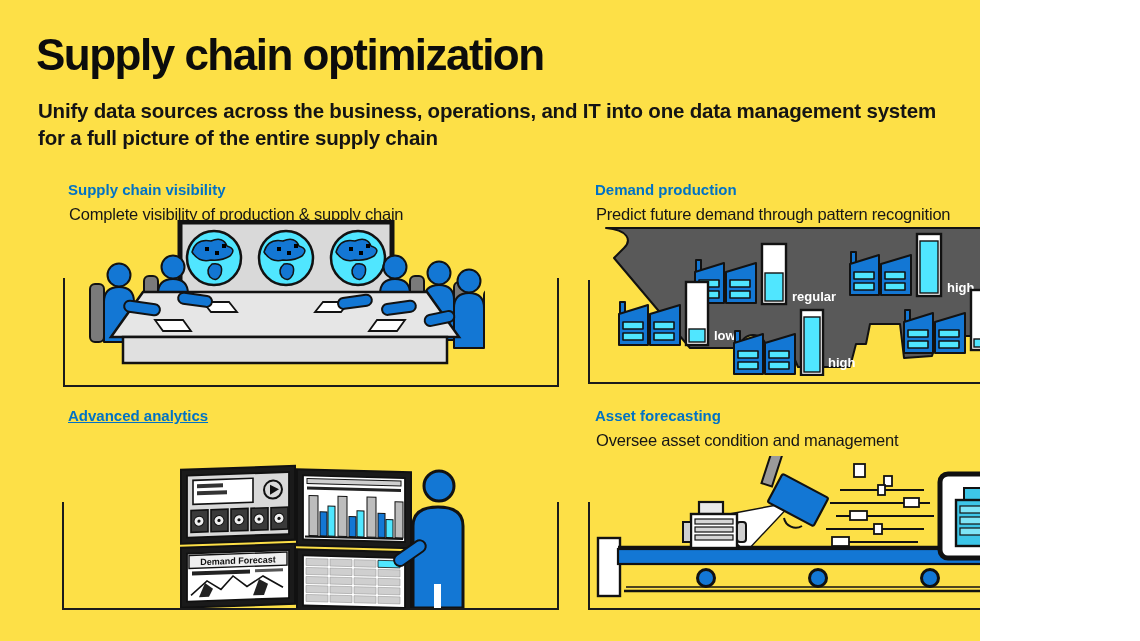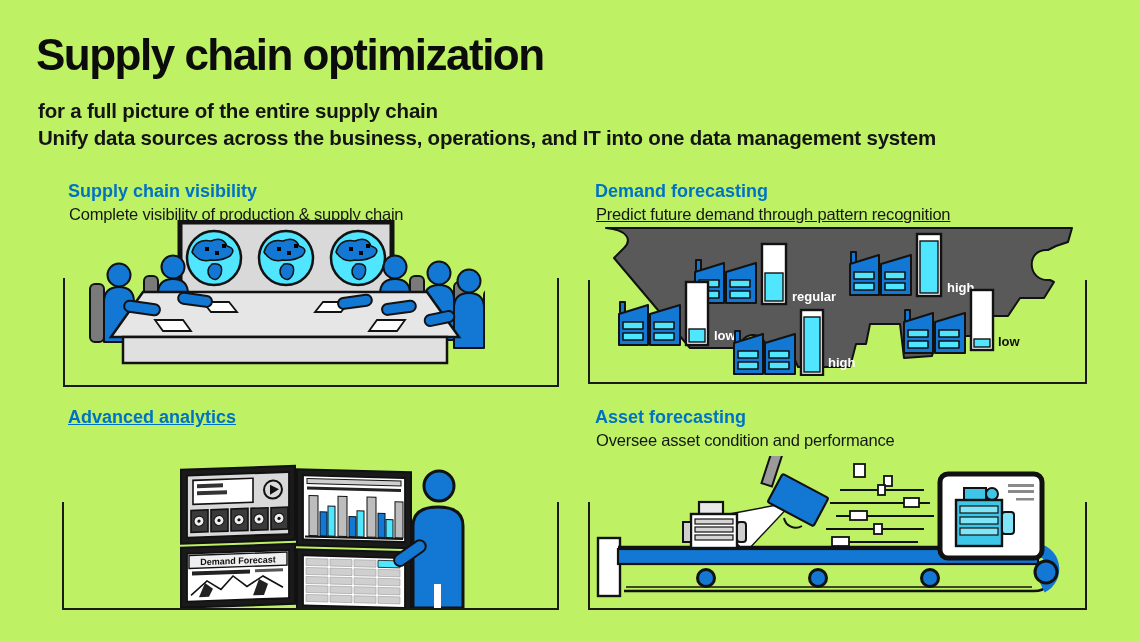--- a/index.html
+++ b/index.html
@@ -7,34 +7,34 @@
     --figure-blue:#1377D4;
     --cyan:#50E6FF;
     --land-gray:#595959;
     --panel-gray:#D9D9D9;
     --chair-gray:#7A7A7A;
     --table-gray:#E6E6E6;
     --ink:#121212;
   }
   html,body{margin:0;padding:0;background:#fff;}
   .canvas{
-    position:relative;width:1140px;height:641px;background:#bef264;overflow:hidden;
+    position:relative;width:980px;height:641px;background:#fde047;overflow:hidden;
     font-family:"Liberation Sans", sans-serif;color:#111;
   }
   .title{
     position:absolute;left:36px;top:30px;margin:0;
     font-size:44px;font-weight:bold;letter-spacing:-1.5px;color:#0c0c0c;
   }
   .subtitle{
     position:absolute;left:38px;top:98px;margin:0;max-width:1030px;
     font-size:20.5px;font-weight:bold;line-height:1.3;color:#141414;letter-spacing:-0.2px;
   }
   .subtitle span{display:block;}
   .sec-title{
-    position:absolute;margin:0;font-size:18px;font-weight:bold;color:var(--heading-blue);
+    position:absolute;margin:0;font-size:15px;font-weight:bold;color:var(--heading-blue);
   }
   .sec-desc{
     position:absolute;margin:1px;font-size:16.5px;font-weight:normal;color:#161616;letter-spacing:-0.2px;
   }
   .open-box{
     position:absolute;
     border-left:2px solid #1b1b1b;border-right:2px solid #1b1b1b;border-bottom:2.5px solid #1b1b1b;
     background:transparent;
   }
   .illus{position:absolute;}
@@ -48,22 +48,22 @@
   .mono-frame{fill:#1a1a1a;stroke:#111;stroke-width:2;}
   .screen-inner{fill:#ffffff;stroke:#111;stroke-width:1.8;}
 </style>
 </head>
 <body>
 
 <div class="canvas">
 
   <h1 class="title">Supply chain optimization</h1>
   <p class="subtitle">
+    <span>Unify data sources across the business, operations, and IT into one data management system</span>
     <span>for a full picture of the entire supply chain</span>
-    <span>Unify data sources across the business, operations, and IT into one data management system</span>
   </p>
 
   <h2 class="sec-title" style="left:68px;top:181px;">Supply chain visibility</h2>
   <p class="sec-desc" style="left:68px;top:204px;">Complete visibility of production &amp; supply chain</p>
   <div class="open-box" style="left:63px;top:278px;width:492px;height:107px;"></div>
 
   <svg class="illus" style="left:85px;top:220px;" width="400" height="158" viewBox="0 0 400 158">
     <defs>
       <g id="globe">
         <circle r="27" style="fill:var(--cyan);stroke:var(--ink);stroke-width:2.5;"></circle>
@@ -107,22 +107,22 @@
 
     <g>
       <rect class="f-blue" x="40" y="80" width="36" height="11" rx="5.5" transform="rotate(8 40 80)"></rect>
       <rect class="f-blue" x="94" y="72" width="34" height="11" rx="5.5" transform="rotate(8 94 72)"></rect>
       <rect class="f-blue" x="252" y="74" width="34" height="11" rx="5.5" transform="rotate(-8 286 74)"></rect>
       <rect class="f-blue" x="296" y="80" width="34" height="11" rx="5.5" transform="rotate(-8 330 80)"></rect>
       <rect class="f-blue" x="338" y="90" width="30" height="11" rx="5.5" transform="rotate(-12 368 90)"></rect>
     </g>
   </svg>
 
-  <h2 class="sec-title" style="left:595px;top:181px;">Demand forecasting</h2>
-  <p class="sec-desc" style="left:595px;top:204px;text-decoration:underline;">Predict future demand through pattern recognition</p>
+  <h2 class="sec-title" style="left:595px;top:181px;">Demand production</h2>
+  <p class="sec-desc" style="left:595px;top:204px;">Predict future demand through pattern recognition</p>
   <div class="open-box" style="left:588px;top:280px;width:495px;height:102px;"></div>
 
   <svg class="illus" style="left:594px;top:224px;" width="492" height="152" viewBox="0 0 492 152">
     <defs>
       <g id="factory">
         <rect class="f-blue" x="2" y="2" width="5" height="14"></rect>
         <path class="f-blue" d="M1 14 L30 5 V45 H1 Z"></path>
         <path class="f-blue" d="M32 14 L62 5 V45 H32 Z"></path>
         <rect class="f-cyan" x="5" y="22" width="20" height="7"></rect>
         <rect class="f-cyan" x="5" y="33" width="20" height="7"></rect>
@@ -288,21 +288,21 @@
 
     <g>
       <path class="f-blue" style="stroke-width:3;" d="M238 150 V 68 q0 -19 25 -19 q25 0 25 19 v 82 z"></path>
       <rect x="259" y="126" width="7" height="24" fill="#fff"></rect>
       <rect class="f-blue" x="214" y="80" width="36" height="12" rx="6" transform="rotate(-35 248 86)"></rect>
       <circle class="f-blue" style="stroke-width:3;" cx="264" cy="28" r="15"></circle>
     </g>
   </svg>
 
   <h2 class="sec-title" style="left:595px;top:407px;">Asset forecasting</h2>
-  <p class="sec-desc" style="left:595px;top:430px;">Oversee asset condition and performance</p>
+  <p class="sec-desc" style="left:595px;top:430px;">Oversee asset condition and management</p>
   <div class="open-box" style="left:588px;top:502px;width:495px;height:106px;"></div>
 
   <svg class="illus" style="left:588px;top:456px;" width="500" height="152" viewBox="0 0 500 152">
 
     <polygon points="205,46 120,62 158,96" style="fill:#fff;stroke:#111;stroke-width:1.4;"></polygon>
 
     <g>
       <rect class="white-shape" style="stroke-width:2.4;" x="10" y="82" width="22" height="58"></rect>
       <path d="M30 91 H446 a 22 22 0 0 1 0 44 H36" style="fill:none;stroke:#111;stroke-width:2.6;"></path>
       <rect x="30" y="93" width="420" height="15" style="fill:var(--figure-blue);stroke:#111;stroke-width:2.2;"></rect>

